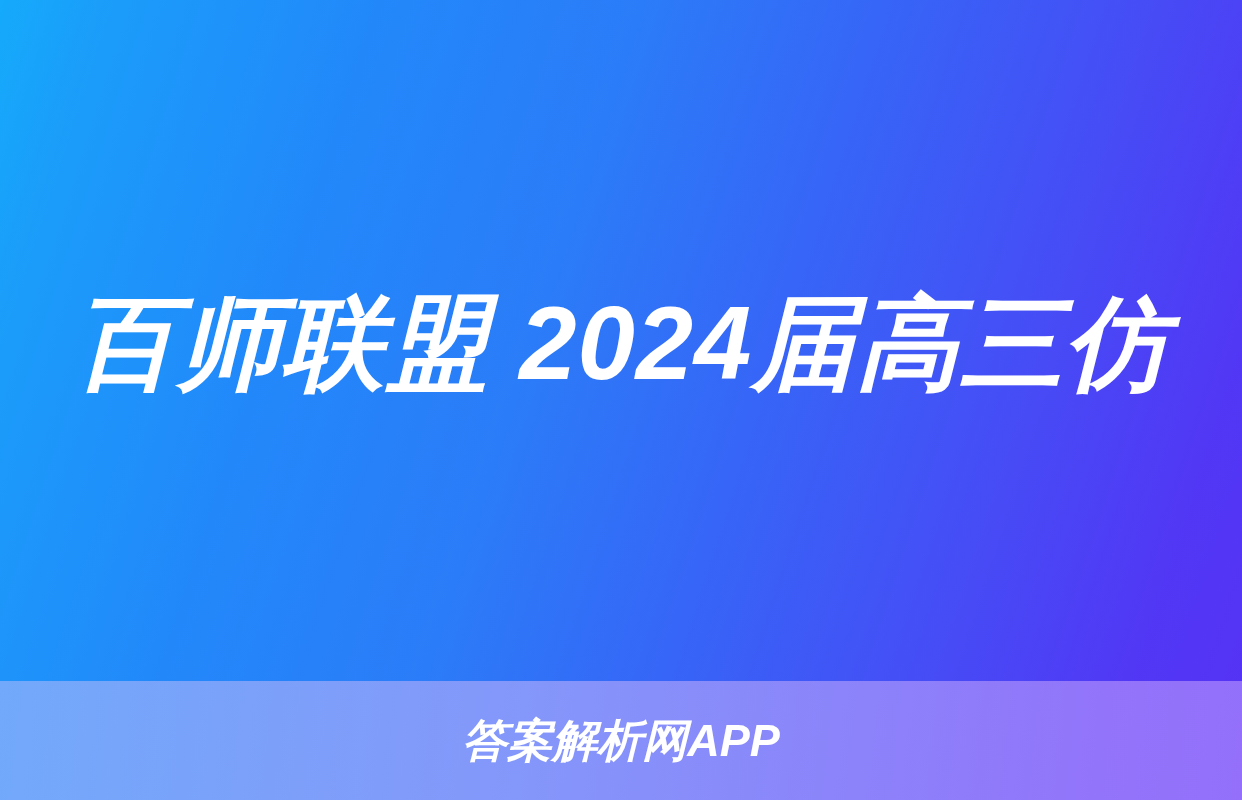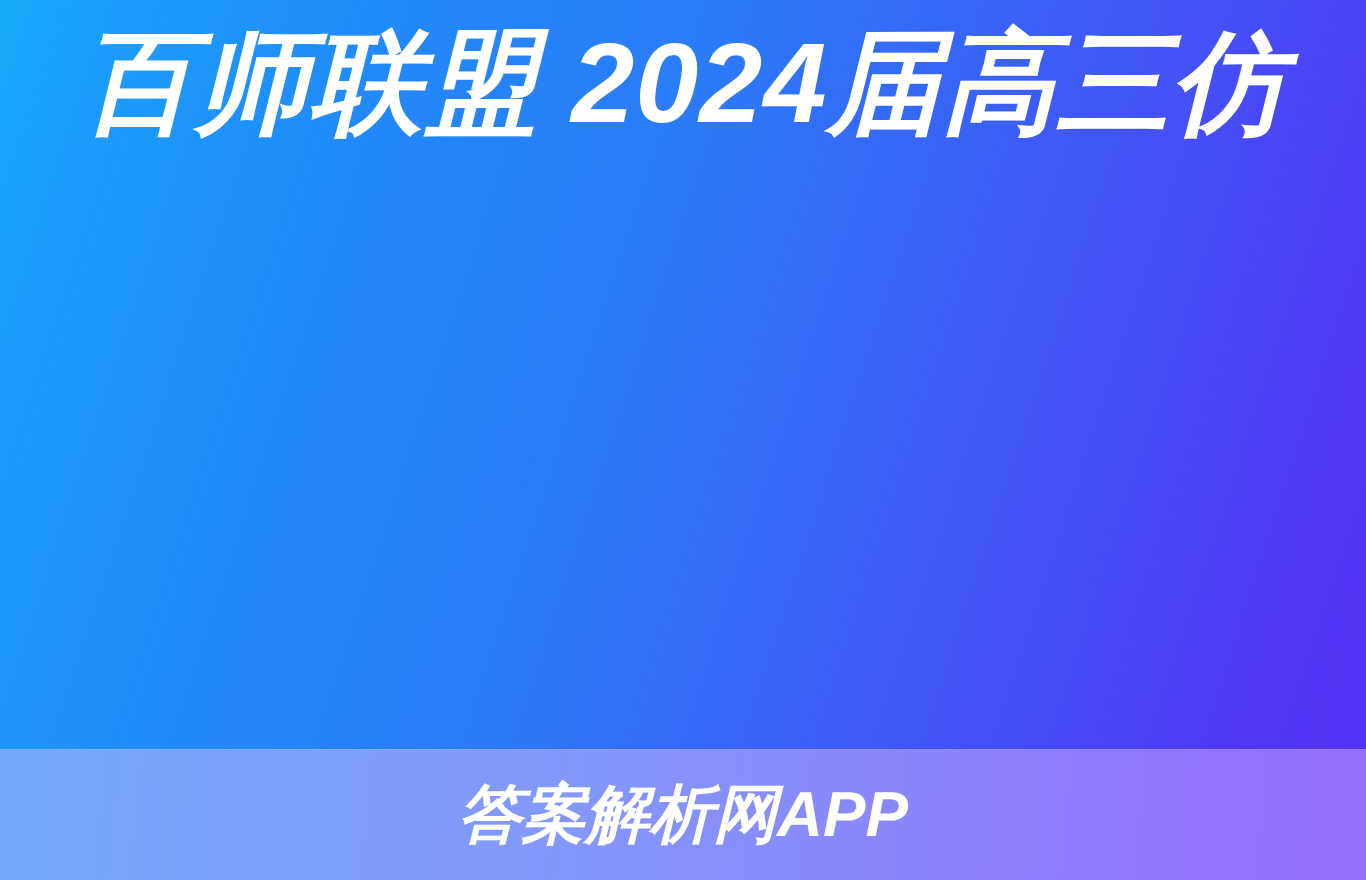--- a/index.html
+++ b/index.html
@@ -43,21 +43,21 @@
   
   .title-block {
     position: absolute;
     left: 0;
     top: 0;
     width: 1242px;
     height: 681px;
     display: flex;
     flex-direction: column;
     align-items: center;
-    justify-content: flex-start;
+    justify-content: center;
     padding-top: 6px;
     box-sizing: border-box;
   }
 
   .title-line {
     display: block;
     color: #ffffff;
     font-family: "Liberation Sans", "DejaVu Sans", sans-serif;
     font-size: 103px;
     font-weight: 700;
@@ -84,21 +84,21 @@
                 #9274fa 88%,
                 #9470fa 100%);
     display: flex;
     align-items: center;
     justify-content: center;
   }
 
   .watermark {
     color: #ffffff;
     font-family: "Liberation Sans", "DejaVu Sans", sans-serif;
-    font-size: 58px;
+    font-size: 45px;
     font-weight: 700;
     font-style: italic;
     letter-spacing: 0px;
     white-space: nowrap;
     margin-top: 1px;
     -webkit-font-smoothing: antialiased;
   }
 </style>
 </head>
 <body>

